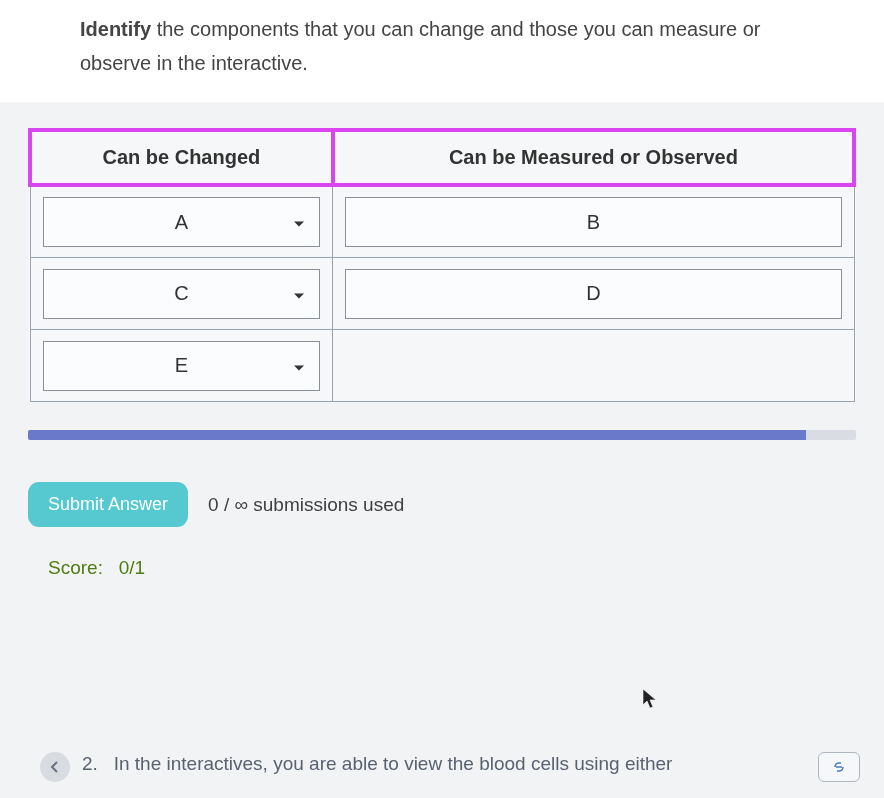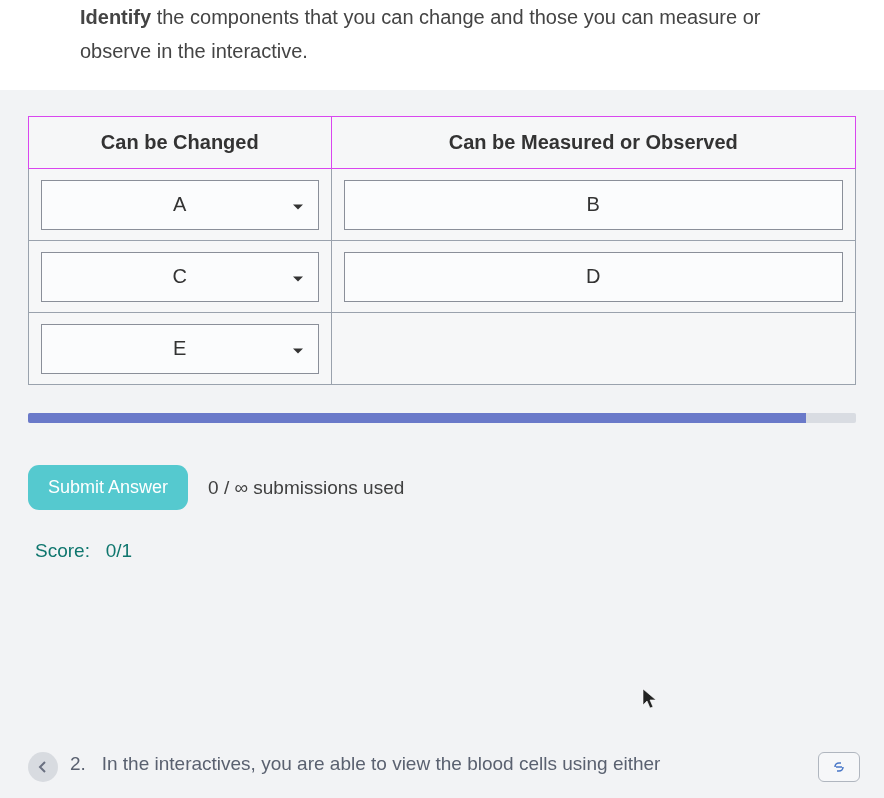--- a/index.html
+++ b/index.html
@@ -6,38 +6,38 @@
   body {
     font-family: -apple-system, BlinkMacSystemFont, "Segoe UI", Arial, sans-serif;
     background: #f2f3f5;
     width: 884px;
     height: 798px;
     overflow: hidden;
     color: #3a3a3a;
   }
   .top-instruction {
     background: #ffffff;
-    padding: 0 80px 22px 80px;
+    padding: 12px 80px 22px 80px;
   }
   .top-instruction p {
     font-size: 20px;
     line-height: 1.7;
     color: #444;
   }
   .top-instruction p strong { font-weight: 700; }
   .work-area {
     padding: 26px 28px 0 28px;
   }
   table.components {
     width: 100%;
     border-collapse: collapse;
     background: #f6f7f8;
   }
   table.components th {
-    border: 1px solid #d946ef;
+    border: 4px solid #d946ef;
     padding: 14px 10px;
     font-size: 20px;
     font-weight: 700;
     color: #333;
     background: #f6f7f8;
   }
   table.components td {
     border: 1px solid #9aa2ad;
     padding: 10px 12px;
     vertical-align: middle;
@@ -103,28 +103,28 @@
     font-size: 18px;
     border-radius: 11px;
     cursor: pointer;
   }
   .submissions-text {
     font-size: 19px;
     color: #404040;
   }
   .score-row {
     margin-top: 30px;
-    margin-left: 7px;
+    margin-left: 20px;
     font-size: 19px;
-    color: #0f766e;
+    color: #4d7c0f;
   }
   .footer-area {
     position: absolute;
     bottom: 0;
-    left: 4px; right: 0;
+    left: 16px; right: 0;
     padding: 10px 24px 16px 24px;
     background: #f2f3f5;
     display: flex;
     align-items: flex-start;
     gap: 12px;
   }
   .nav-circle {
     width: 30px; height: 30px;
     border-radius: 50%;
     background: #d8dbe0;

